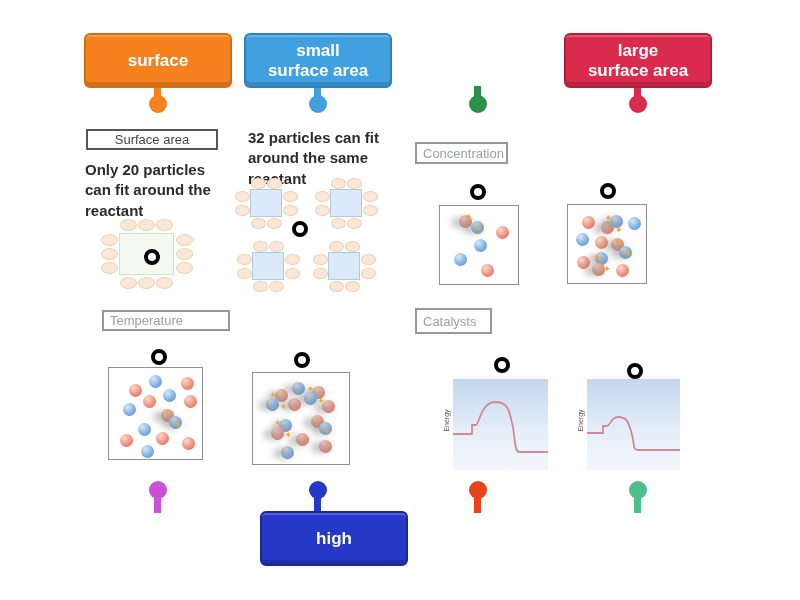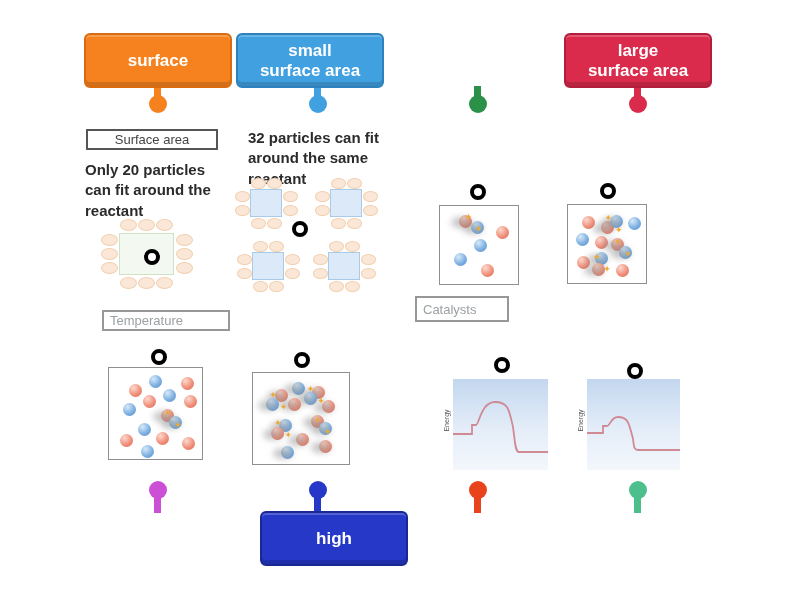--- a/index.html
+++ b/index.html
@@ -53,21 +53,21 @@
 <body>
 
 <div class="stage">
 
   <div class="stem" style="left:154px;top:86px;height:12px;--c:#f5821f"></div>
   <div class="dot" style="left:149px;top:95px;--c:#f5821f"></div>
   <div class="tag-box c-orange" style="left:84px;top:33px">surface</div>
 
   <div class="stem" style="left:314px;top:86px;height:12px;--c:#41a0e0"></div>
   <div class="dot" style="left:309px;top:95px;--c:#41a0e0"></div>
-  <div class="tag-box c-blue" style="left:236px;top:33px">small
+  <div class="tag-box c-blue" style="left:244px;top:33px">small
 surface area</div>
 
   <div class="stem" style="left:474px;top:86px;height:12px;--c:#2b9148"></div>
   <div class="dot" style="left:469px;top:95px;--c:#2b9148"></div>
 
   <div class="stem" style="left:634px;top:86px;height:12px;--c:#da2b4c"></div>
   <div class="dot" style="left:629px;top:95px;--c:#da2b4c"></div>
   <div class="tag-box c-red" style="left:564px;top:33px">large
 surface area</div>
 
@@ -78,22 +78,23 @@
   <div class="dot" style="left:309px;top:481px;--c:#2538c8"></div>
   <div class="tag-box c-navy" style="left:260px;top:511px">high</div>
 
   <div class="stem" style="left:474px;top:497px;height:16px;--c:#e8431c"></div>
   <div class="dot" style="left:469px;top:481px;--c:#e8431c"></div>
 
   <div class="stem" style="left:634px;top:497px;height:16px;--c:#4cbf8d"></div>
   <div class="dot" style="left:629px;top:481px;--c:#4cbf8d"></div>
 
   <div class="hd hd-dark" style="left:86px;top:129px;width:132px;height:21px">Surface area</div>
+  <div class="hd hd-light" style="left:415px;top:142px;width:93px;height:22px">Concentration</div>
   <div class="hd hd-light" style="left:102px;top:310px;width:128px;height:21px">Temperature</div>
-  <div class="hd hd-light" style="left:415px;top:296px;width:94px;height:26px">Catalysts</div>
+  <div class="hd hd-light" style="left:415px;top:308px;width:77px;height:26px">Catalysts</div>
 
   <div class="caption" style="left:85px;top:160px;width:130px">Only 20 particles can fit around the reactant</div>
   <div class="caption" style="left:248px;top:128px;width:140px">32 particles can fit around the same reactant</div>
 
   <div id="cluster-layer" style="position:absolute;left:0;top:0;width:800px;height:600px">
       <div class="sq sq-big" style="left: 119px; top: 233px; width: 55px; height: 42px;"></div>
       <div class="oval" style="left: 119.667px; top: 219px; width: 17px; height: 12px;"></div>
       <div class="oval" style="left: 119.667px; top: 277px; width: 17px; height: 12px;"></div>
       <div class="oval" style="left: 100.5px; top: 234px; width: 17px; height: 12px;"></div>
       <div class="oval" style="left: 175.5px; top: 234px; width: 17px; height: 12px;"></div>

